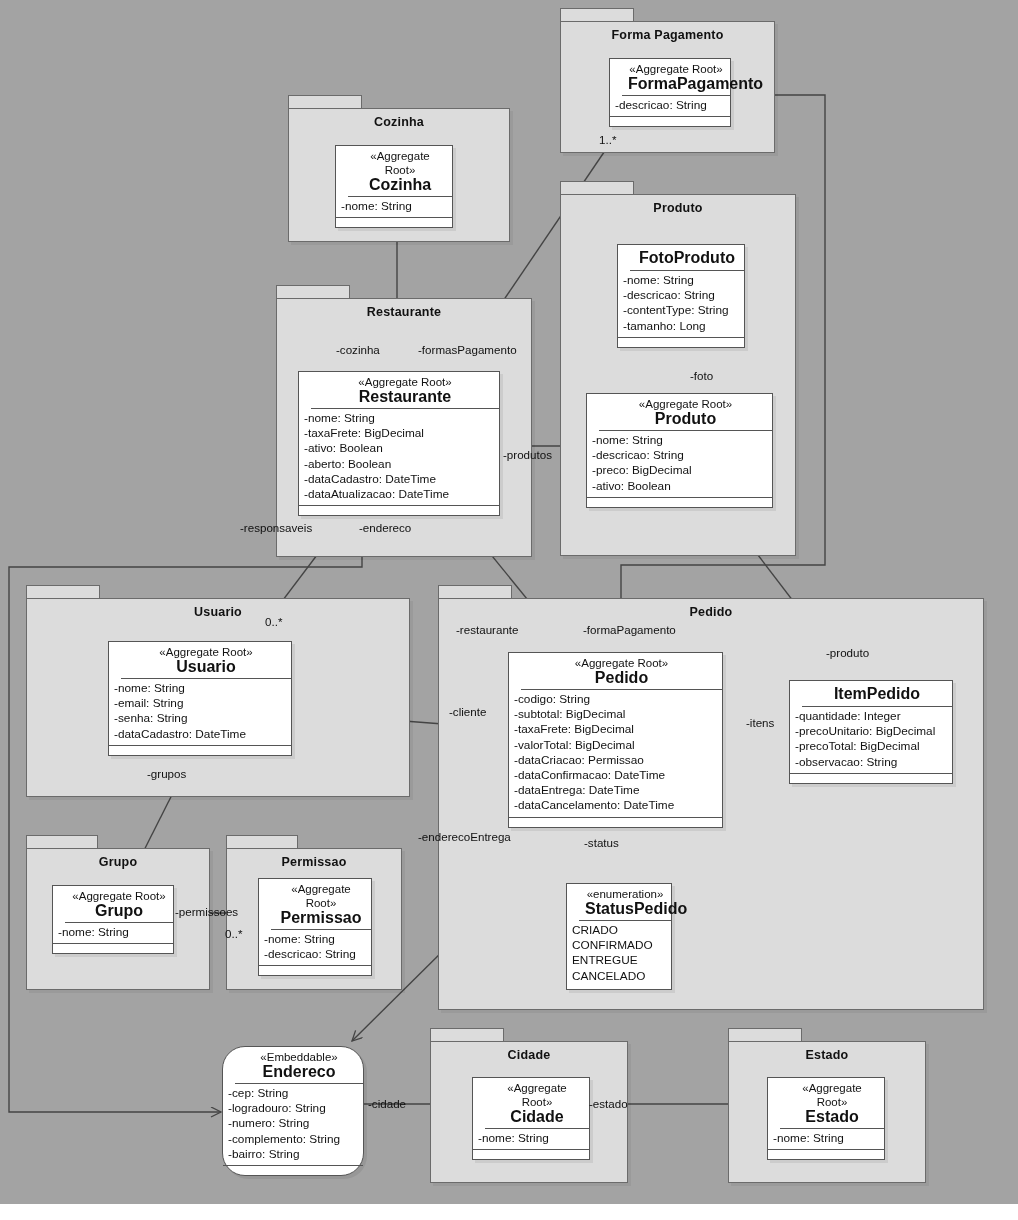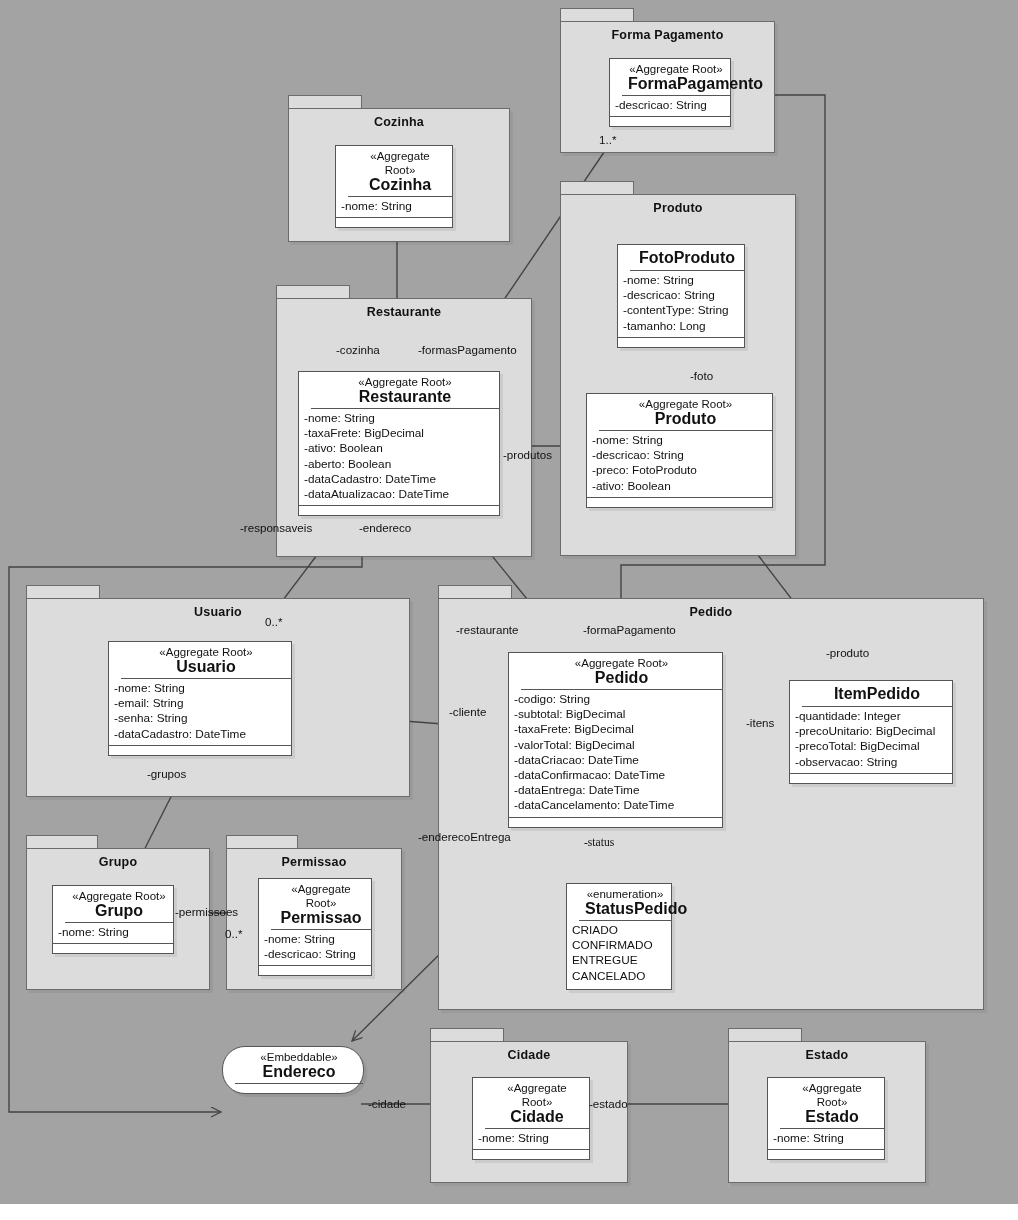--- a/index.html
+++ b/index.html
@@ -180,21 +180,21 @@
   </div>
 
   <div class="cls" style="left:586px;top:393px;width:187px;">
     <div class="hd">
       <div class="stereo">«Aggregate Root»</div>
       <div class="cname">Produto</div>
     </div>
     <div class="attrs">
       <div>-nome: String</div>
       <div>-descricao: String</div>
-      <div>-preco: FotoProduto</div>
+      <div>-preco: BigDecimal</div>
       <div>-ativo: Boolean</div>
     </div>
     <div class="ops"></div>
   </div>
 
   <div class="cls" style="left:298px;top:371px;width:202px;">
     <div class="hd">
       <div class="stereo">«Aggregate Root»</div>
       <div class="cname">Restaurante</div>
     </div>
@@ -226,21 +226,21 @@
   <div class="cls" style="left:508px;top:652px;width:215px;">
     <div class="hd">
       <div class="stereo">«Aggregate Root»</div>
       <div class="cname">Pedido</div>
     </div>
     <div class="attrs">
       <div>-codigo: String</div>
       <div>-subtotal: BigDecimal</div>
       <div>-taxaFrete: BigDecimal</div>
       <div>-valorTotal: BigDecimal</div>
-      <div>-dataCriacao: DateTime</div>
+      <div>-dataCriacao: Permissao</div>
       <div>-dataConfirmacao: DateTime</div>
       <div>-dataEntrega: DateTime</div>
       <div>-dataCancelamento: DateTime</div>
     </div>
     <div class="ops"></div>
   </div>
 
   <div class="cls" style="left:789px;top:680px;width:164px;">
     <div class="hd" style="padding-top:5px;padding-bottom:5px;">
       <div class="cname">ItemPedido</div>
@@ -287,20 +287,27 @@
       <div>-nome: String</div>
       <div>-descricao: String</div>
     </div>
     <div class="ops"></div>
   </div>
 
   <div class="cls" style="left:222px;top:1046px;width:142px;border-radius:23px;">
     <div class="hd">
       <div class="stereo">«Embeddable»</div>
       <div class="cname">Endereco</div>
+    </div>
+    <div class="attrs">
+      <div>-cep: String</div>
+      <div>-logradouro: String</div>
+      <div>-numero: String</div>
+      <div>-complemento: String</div>
+      <div>-bairro: String</div>
     </div>
     <div class="ops"></div>
   </div>
 
   <div class="cls" style="left:472px;top:1077px;width:118px;">
     <div class="hd">
       <div class="stereo">«Aggregate Root»</div>
       <div class="cname">Cidade</div>
     </div>
     <div class="attrs">
@@ -329,18 +336,18 @@
   <div class="lbl" style="left:265px;top:615px;">0..*</div>
   <div class="lbl" style="left:359px;top:521px;">-endereco</div>
   <div class="lbl" style="left:147px;top:767px;">-grupos</div>
   <div class="lbl" style="left:175px;top:905px;">-permissoes</div>
   <div class="lbl" style="left:225px;top:927px;">0..*</div>
   <div class="lbl" style="left:456px;top:623px;">-restaurante</div>
   <div class="lbl" style="left:583px;top:623px;">-formaPagamento</div>
   <div class="lbl" style="left:449px;top:705px;">-cliente</div>
   <div class="lbl" style="left:746px;top:716px;">-itens</div>
   <div class="lbl" style="left:826px;top:646px;">-produto</div>
-  <div class="lbl" style="left:584px;top:836px;font-family:Liberation Serif, serif;">-status</div>
+  <div class="lbl" style="left:584px;top:836px;">-status</div>
   <div class="lbl" style="left:418px;top:830px;">-enderecoEntrega</div>
   <div class="lbl" style="left:368px;top:1097px;">-cidade</div>
   <div class="lbl" style="left:589px;top:1097px;">-estado</div>
 
 </div>
 
 </body></html>

